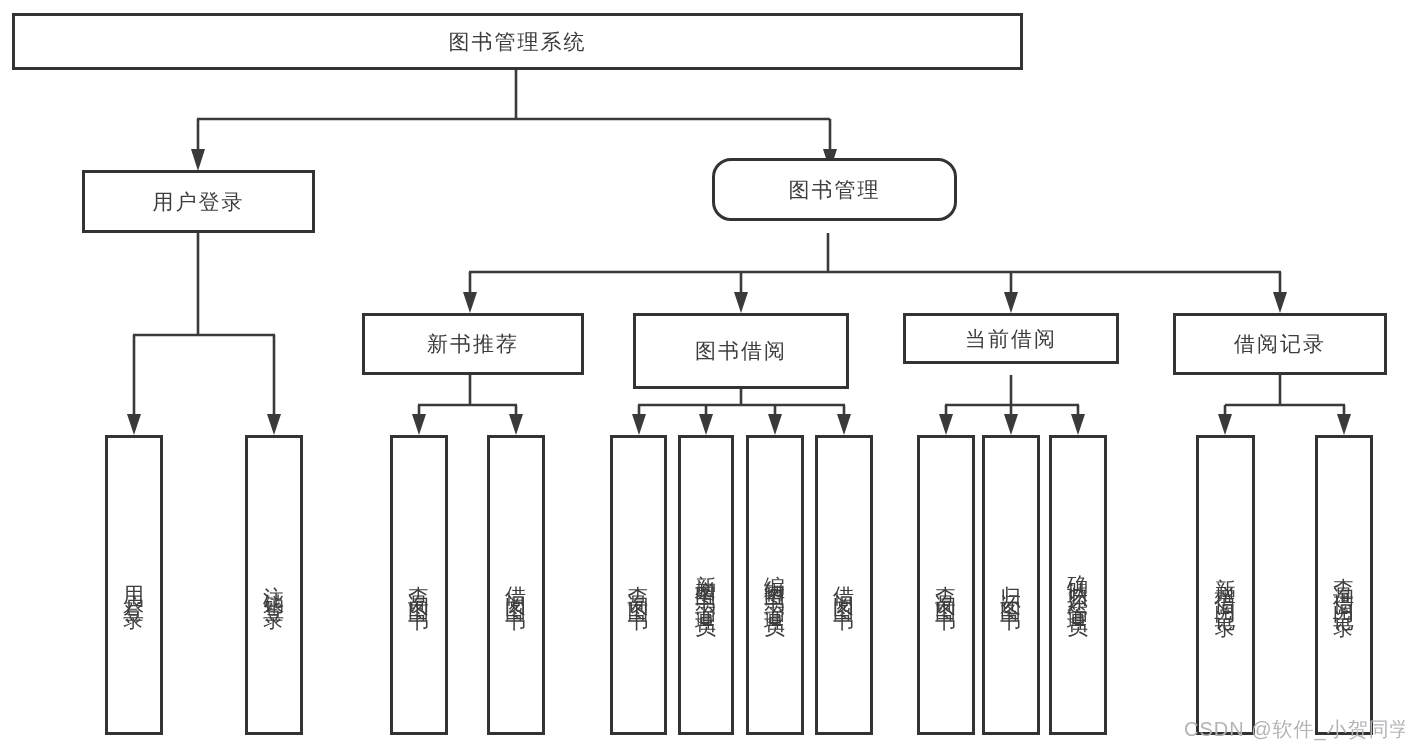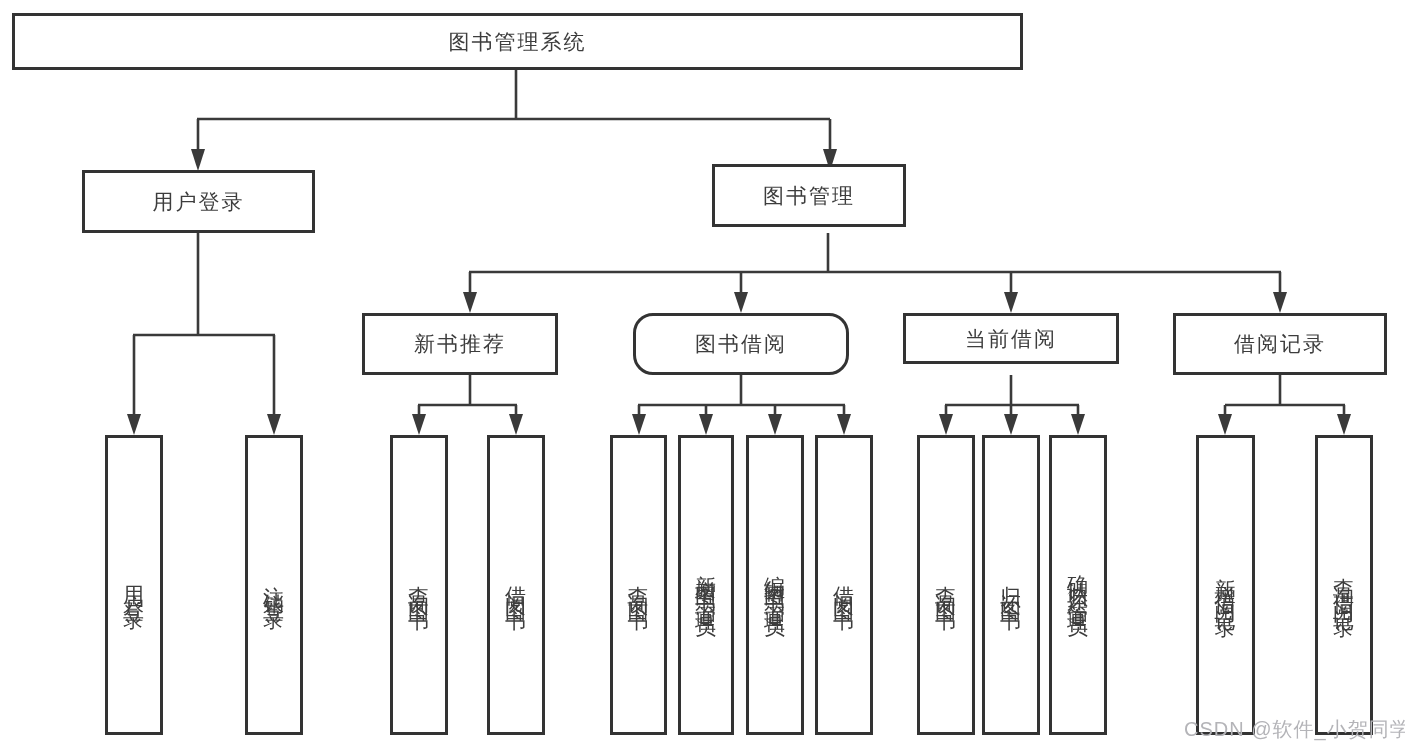--- a/index.html
+++ b/index.html
@@ -124,28 +124,28 @@
     </g>
   </svg>
 
   <div class="node h" style="left:12px; top:13px; width:1011px; height:57px;">
     <span>图书管理系统</span>
   </div>
 
   <div class="node h" style="left:82px; top:170px; width:233px; height:63px;">
     <span>用户登录</span>
   </div>
-  <div class="node h" style="left:712px; top:164px; width:194px; height:63px;">
+  <div class="node h" style="left:712px; top:158px; width:245px; height:63px;border-radius:19px;">
     <span>图书管理</span>
   </div>
 
-  <div class="node h" style="left:362px; top:313px; width:196px; height:62px;text-align:right;">
+  <div class="node h" style="left:362px; top:313px; width:222px; height:62px;text-align:right;">
     <span>新书推荐</span>
   </div>
-  <div class="node h" style="left:633px; top:313px; width:216px; height:62px;border-radius:20px;">
+  <div class="node h" style="left:633px; top:313px; width:216px; height:76px;">
     <span>图书借阅</span>
   </div>
   <div class="node h" style="left:903px; top:313px; width:216px; height:51px;text-align:center;">
     <span>当前借阅</span>
   </div>
   <div class="node h" style="left:1173px; top:313px; width:214px; height:62px;">
     <span>借阅记录</span>
   </div>
 
   <div class="node v" style="left:105px; top:435px; width:58px; height:300px;">

